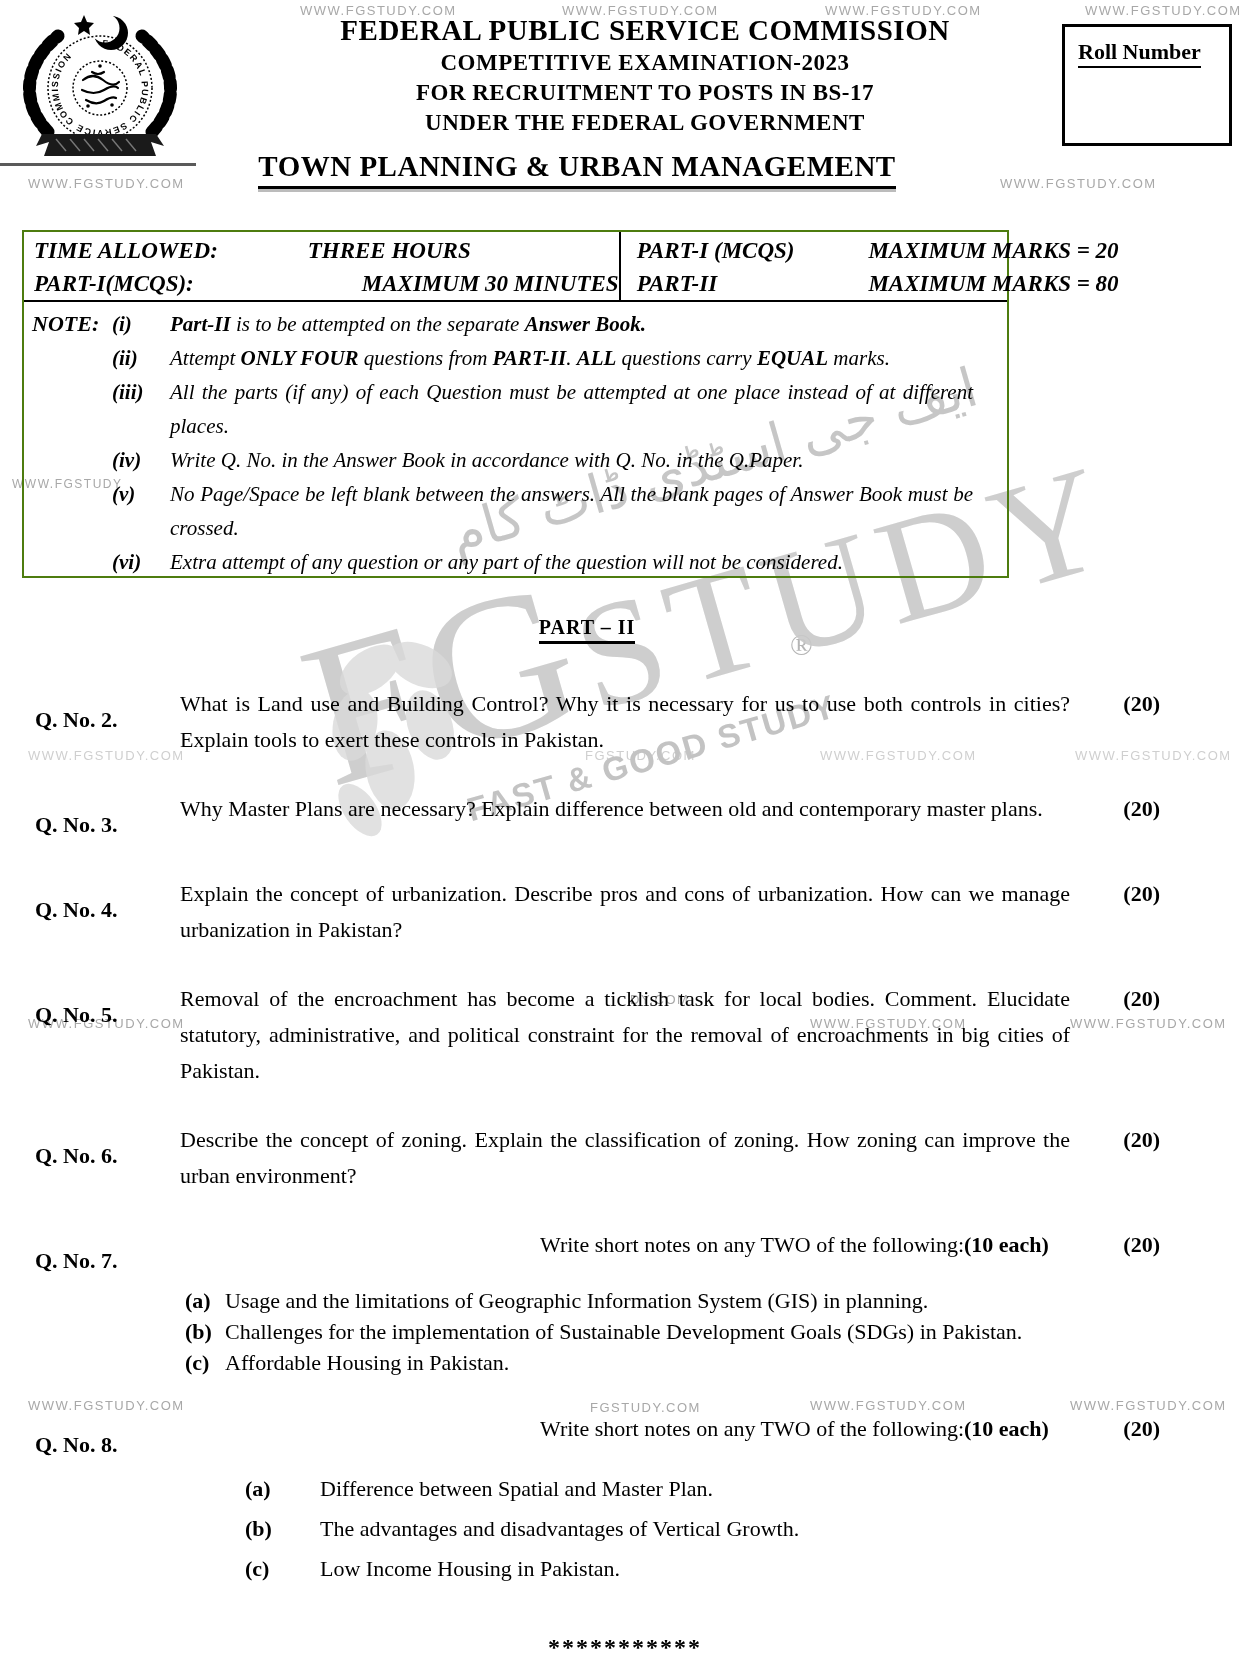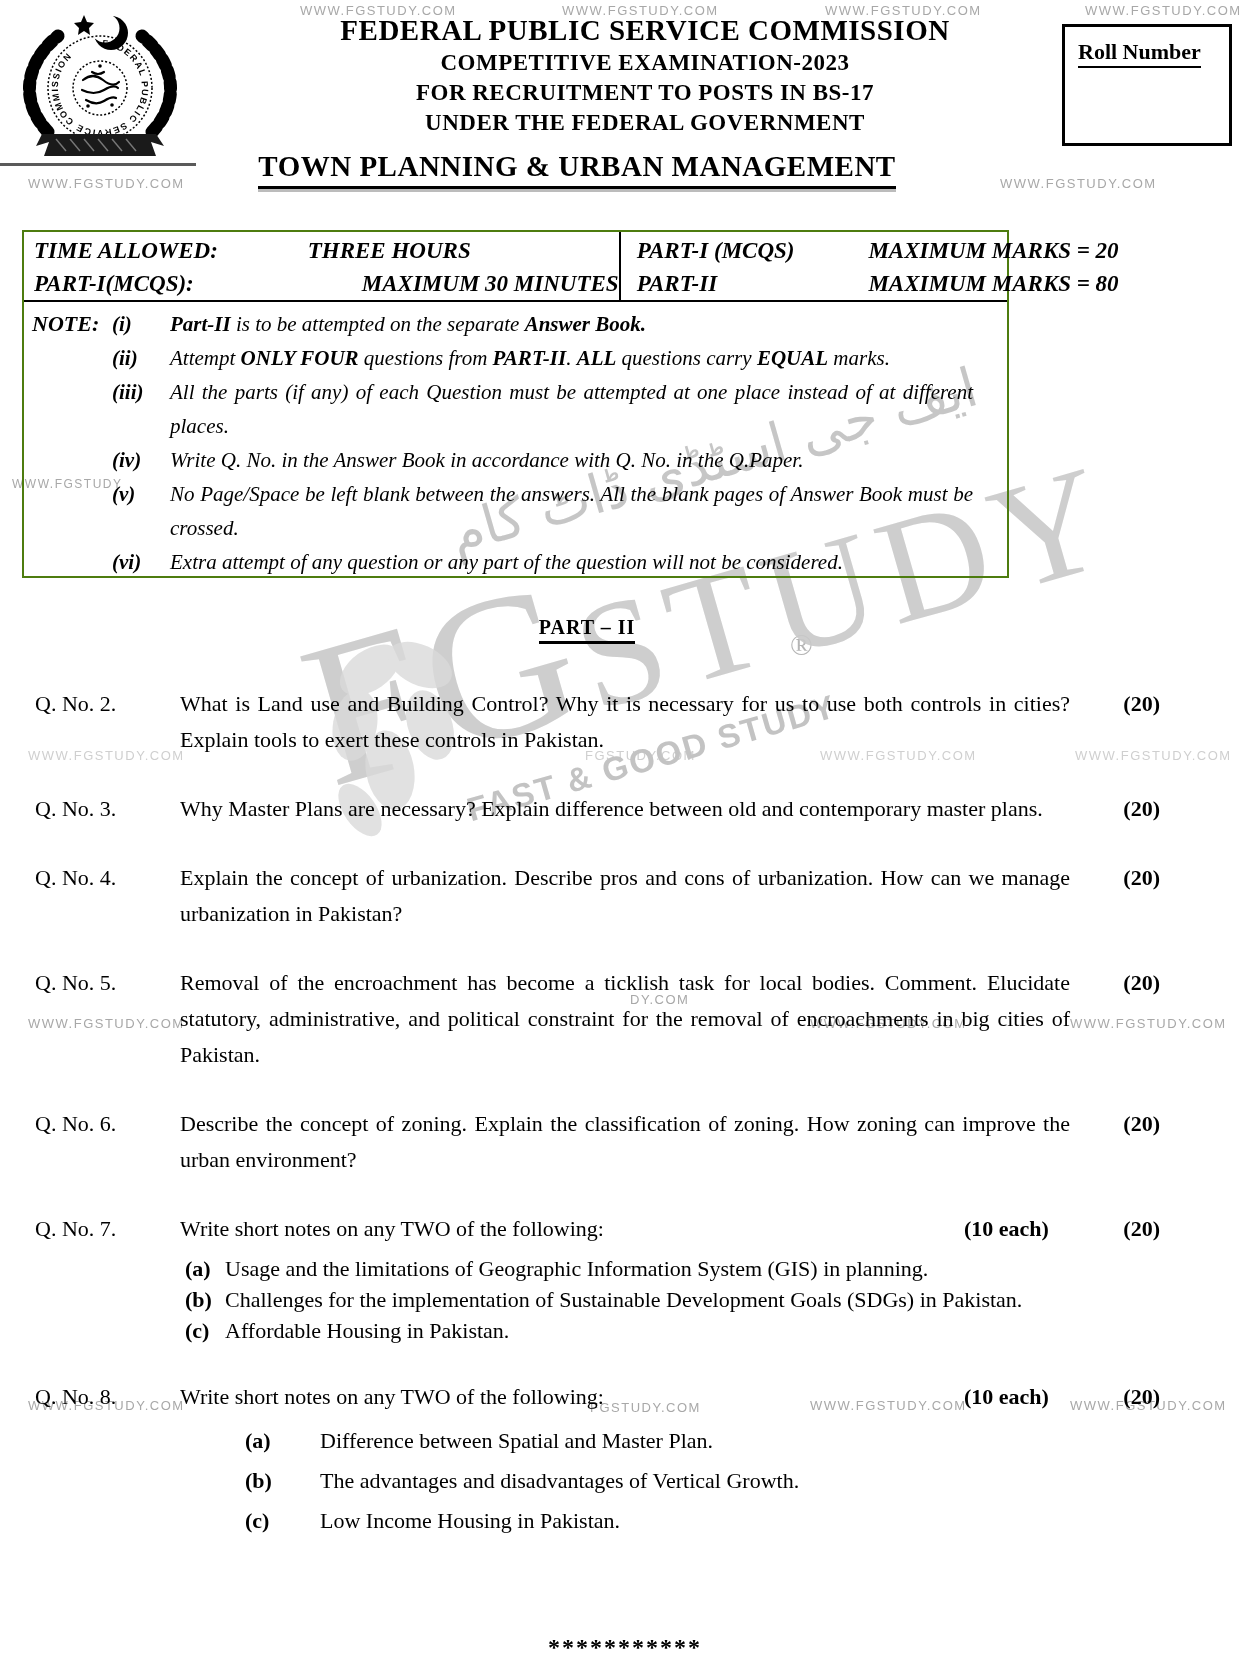--- a/index.html
+++ b/index.html
@@ -62,23 +62,23 @@
   .note-num { width:58px; font-weight:bold; flex:none; }
   .note-text { flex:1; text-align:justify; padding-right:8px; }
   
   .part2 { position:absolute; left:0; top:616px; width:100%; text-align:center; transform:translateX(-38px); }
   .part2 span { display:inline-block; font-size:20px; font-weight:bold; letter-spacing:1px;
                 border-bottom:3px solid #000; padding-bottom:2px; }
   
   .questions { position:absolute; left:35px; top:686px; width:1125px; font-size:22px; }
   .q-block { margin-bottom:33px; }
   .q-head { display:flex; line-height:36px; align-items:flex-start; }
-  .q-num { width:145px; font-weight:normal; flex:none; }
+  .q-num { width:145px; font-weight:bold; flex:none;margin-top:16px; }
   .q-text { width:890px; text-align:justify; }
-  .q-text.short { width:auto; flex:1; text-align:left; }
+  .q-text.short { width:auto; flex:1; text-align:right; }
   .q-each { font-weight:bold; margin-left:auto; width:110px; flex:none; }
   .q-marks { font-weight:bold; margin-left:auto; width:58px; text-align:right; flex:none; }
   .q-head.has-each .q-marks { margin-left:28px; }
   .q-subs { margin-top:6px; }
   .srow { display:flex; margin-left:150px; line-height:31px; }
   .slabel { width:40px; font-weight:bold; flex:none; }
   .stext { width:812px; }
   .q-subs.wide .srow { margin-left:210px; line-height:40px; }
   .q-subs.wide .slabel { width:75px; }
   .q-subs.wide .stext { width:auto; }

